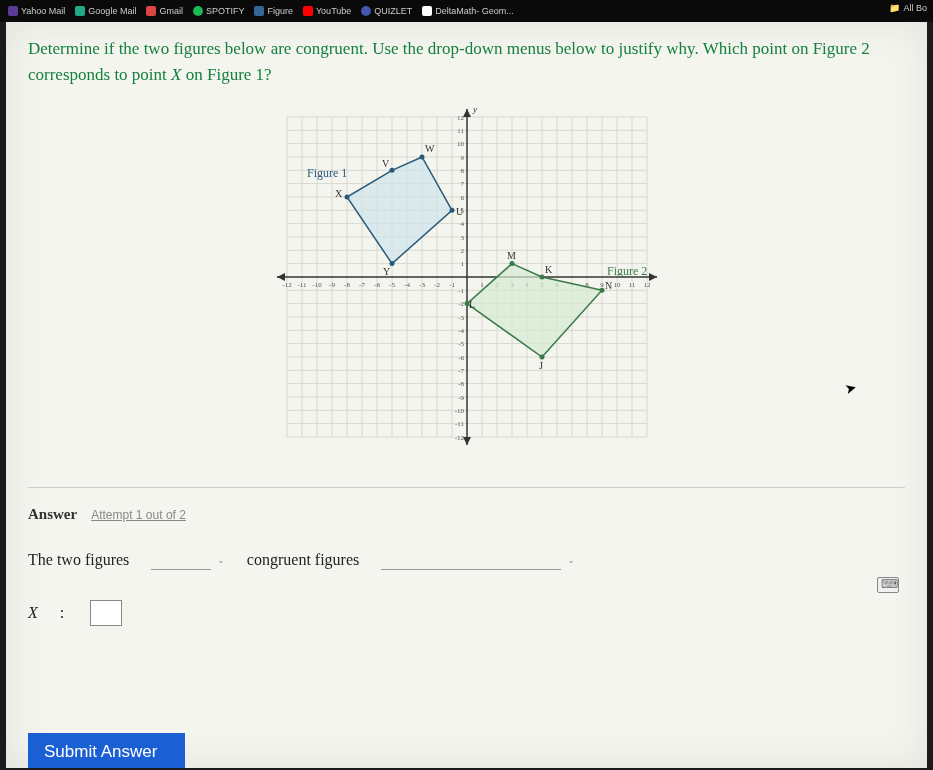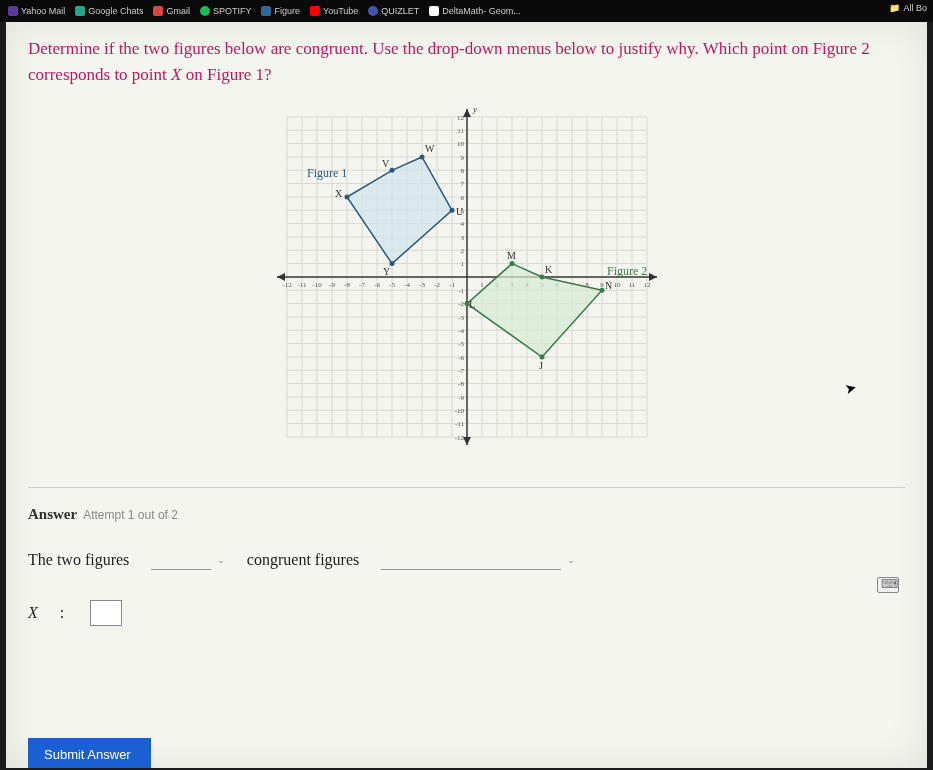--- a/index.html
+++ b/index.html
@@ -28,42 +28,42 @@
     background: #f5f5f0;
     margin: 0 6px;
     padding: 14px 22px 0 22px;
     height: 746px;
     position: relative;
     box-shadow: inset 0 0 40px rgba(0,0,0,0.08);
   }
   .question {
     font-size: 17px;
     line-height: 1.5;
-    color: #be185d;
+    color: #15803d;
     margin-bottom: 10px;
   }
   .math-it { font-style: italic; font-family: 'Times New Roman', serif; }
   .graph-wrap {
     display: flex;
     justify-content: center;
     margin: 10px 0 30px 0;
   }
   svg.graph { display: block; }
   .answer-section {
     border-top: 1px solid #ccc;
     padding-top: 18px;
     margin-top: 30px;
     font-family: Georgia, serif;
   }
   .answer-head {
     font-size: 15px;
     color: #333;
     margin-bottom: 26px;
   }
-  .answer-head .sub { font-size: 12px; color: #888; font-weight: normal; margin-left: 6px; font-family: Arial, sans-serif;}
+  .answer-head .sub { font-size: 12px; color: #888; font-weight: normal; margin-left: 14px; font-family: Arial, sans-serif; text-decoration: underline;}
   .sentence {
     font-size: 16px;
     color: #222;
     display: flex;
     align-items: center;
     flex-wrap: wrap;
     gap: 22px;
     margin-bottom: 30px;
   }
   .dropdown {
@@ -89,22 +89,22 @@
     font-size: 14px;
     text-align: center;
   }
   .submit-btn {
     position: absolute;
     bottom: 0;
     left: 22px;
     background: #1a5fd4;
     color: #fff;
     border: none;
-    padding: 9px 20px 6px 16px;
-    font-size: 13px;
+    padding: 9px 28px 6px 16px;
+    font-size: 17px;
     font-family: Arial, sans-serif;
     cursor: pointer;
   }
   .kb-icon {
     position: absolute;
     right: 28px;
     top: 555px;
     width: 22px;
     height: 16px;
     border: 1px solid #888;
@@ -141,21 +141,21 @@
 </head>
 <body>
 
 <div class="browser-bar">
   <div class="bookmark">
       <span class="bk-icon" style="background:#5a3b99"></span>
       <span>Yahoo Mail</span>
     </div>
   <div class="bookmark">
       <span class="bk-icon" style="background:#2a8"></span>
-      <span>Google Chats</span>
+      <span>Google Mail</span>
     </div>
   <div class="bookmark">
       <span class="bk-icon" style="background:#d44"></span>
       <span>Gmail</span>
     </div>
   <div class="bookmark">
       <span class="bk-icon" style="background:#1db954;border-radius:50%"></span>
       <span>SPOTIFY</span>
     </div>
   <div class="bookmark">

